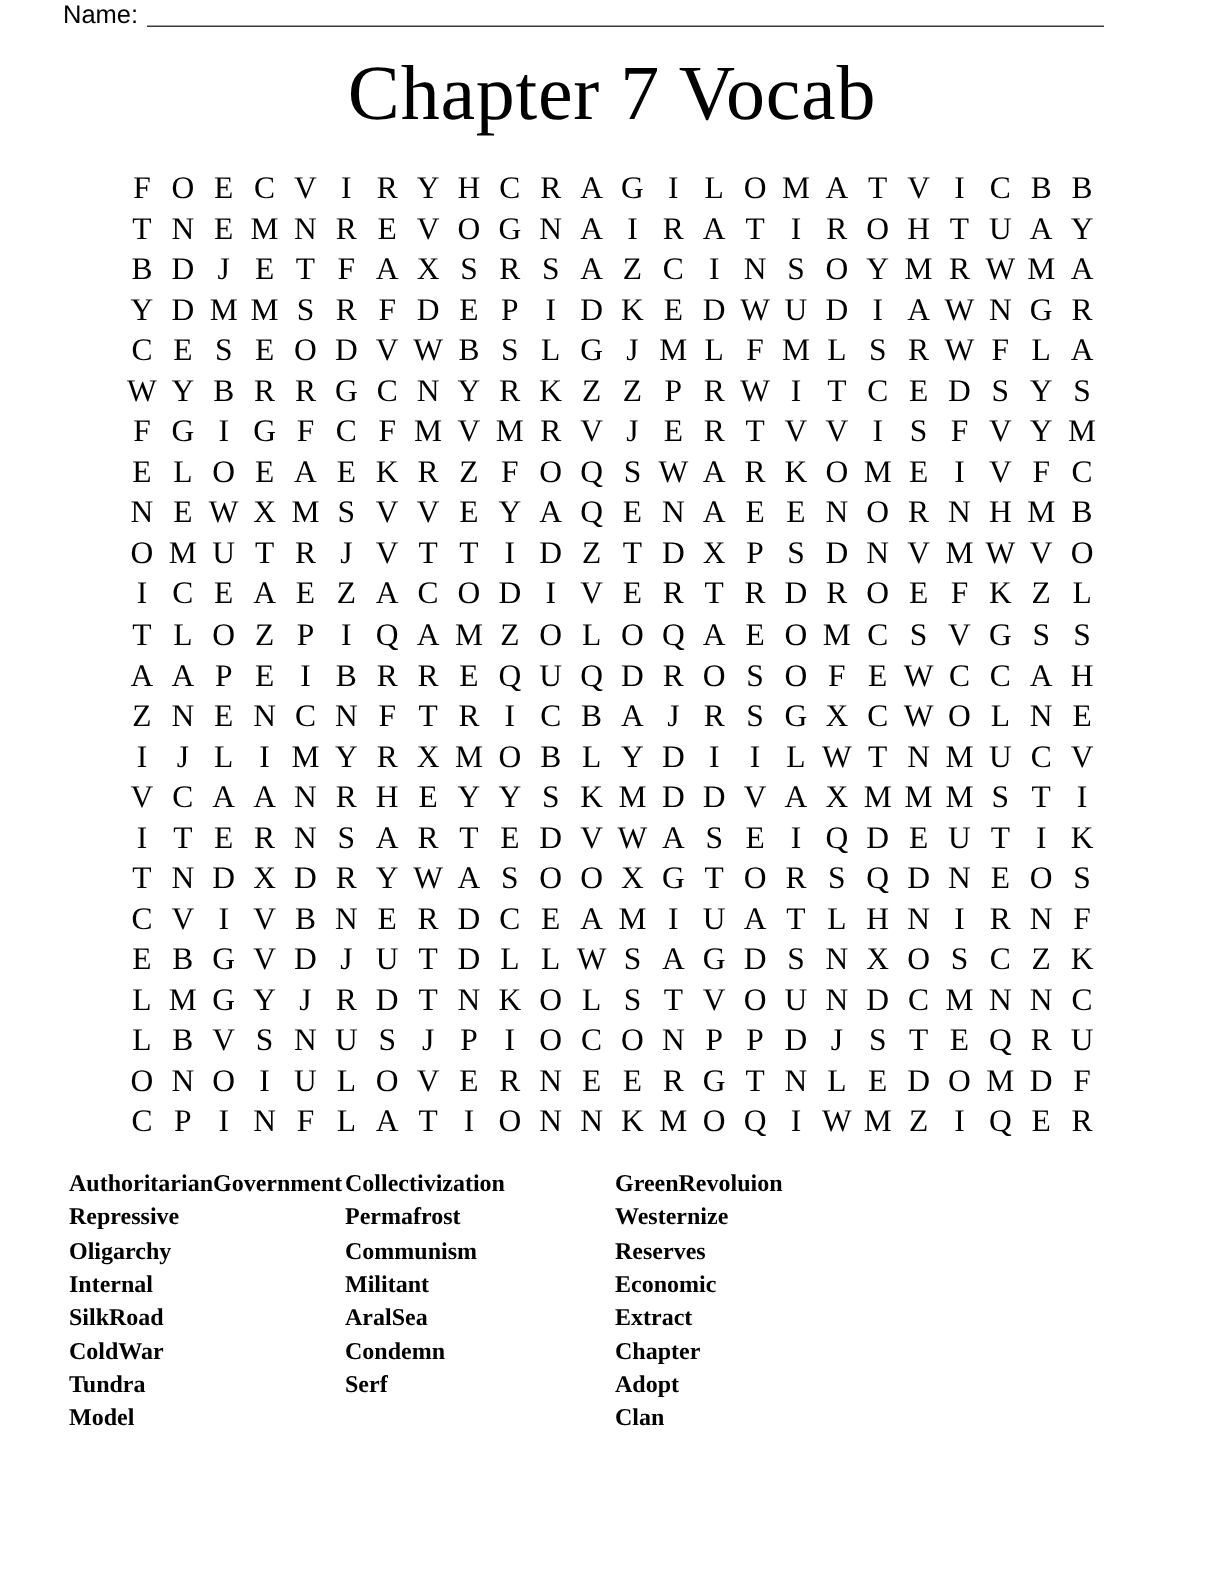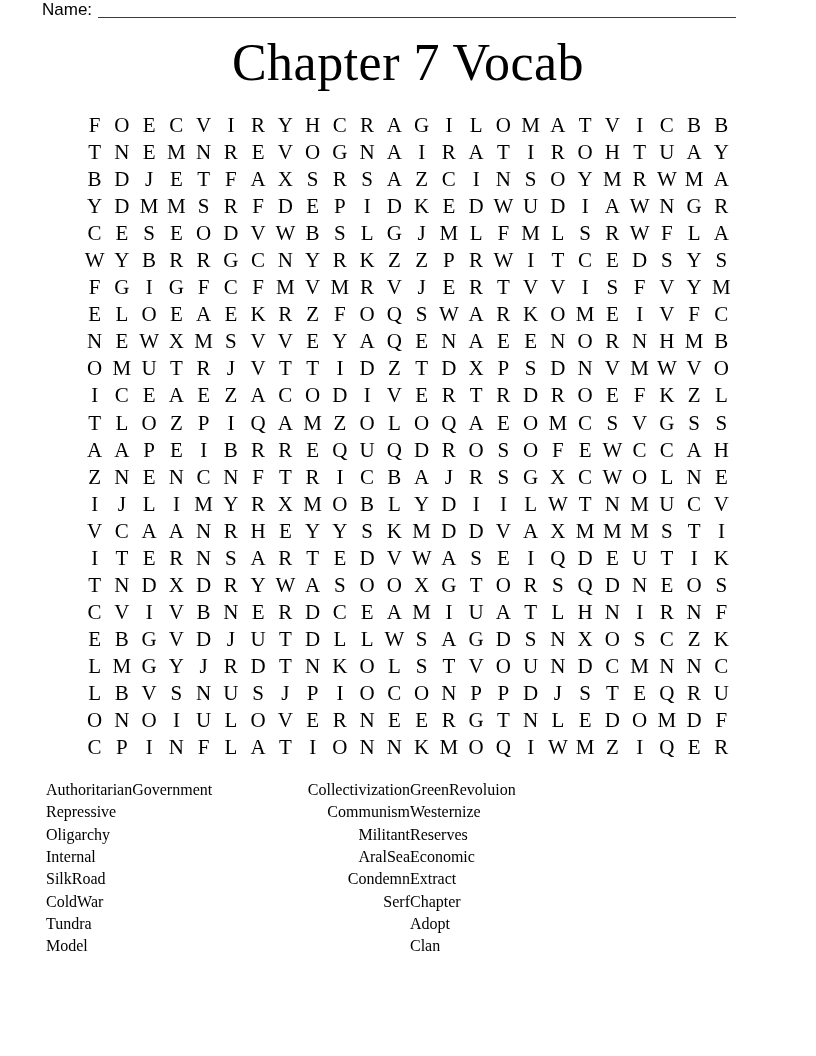--- a/index.html
+++ b/index.html
@@ -63,27 +63,28 @@
     justify-content: center;
     font-size: 21px;
     font-family: "Liberation Serif", serif;
   }
   .words {
     position: absolute;
     top: 779px;
     left: 46px;
     right: 16px;
     display: flex;
+    font-weight: bold;
   }
   .word-col {
     font-size: 16px;
     line-height: 22.35px;
   }
   .word-col-1 { width: 184px; }
-  .word-col-2 { width: 180px; text-align: right; }
+  .word-col-2 { width: 180px; }
   .word-col-3 { width: 180px; }
   .word-col-4 { width: 180px; }
   .word {
     white-space: nowrap;
   }
 </style>
 </head>
 <body>
 
 <div class="page">
@@ -680,20 +681,21 @@
         <div class="word">Repressive</div>
         <div class="word">Oligarchy</div>
         <div class="word">Internal</div>
         <div class="word">SilkRoad</div>
         <div class="word">ColdWar</div>
         <div class="word">Tundra</div>
         <div class="word">Model</div>
       </div>
     <div class="word-col word-col-2">
         <div class="word">Collectivization</div>
+        <div class="word">Permafrost</div>
         <div class="word">Communism</div>
         <div class="word">Militant</div>
         <div class="word">AralSea</div>
         <div class="word">Condemn</div>
         <div class="word">Serf</div>
       </div>
     <div class="word-col word-col-4">
         <div class="word">GreenRevoluion</div>
         <div class="word">Westernize</div>
         <div class="word">Reserves</div>

